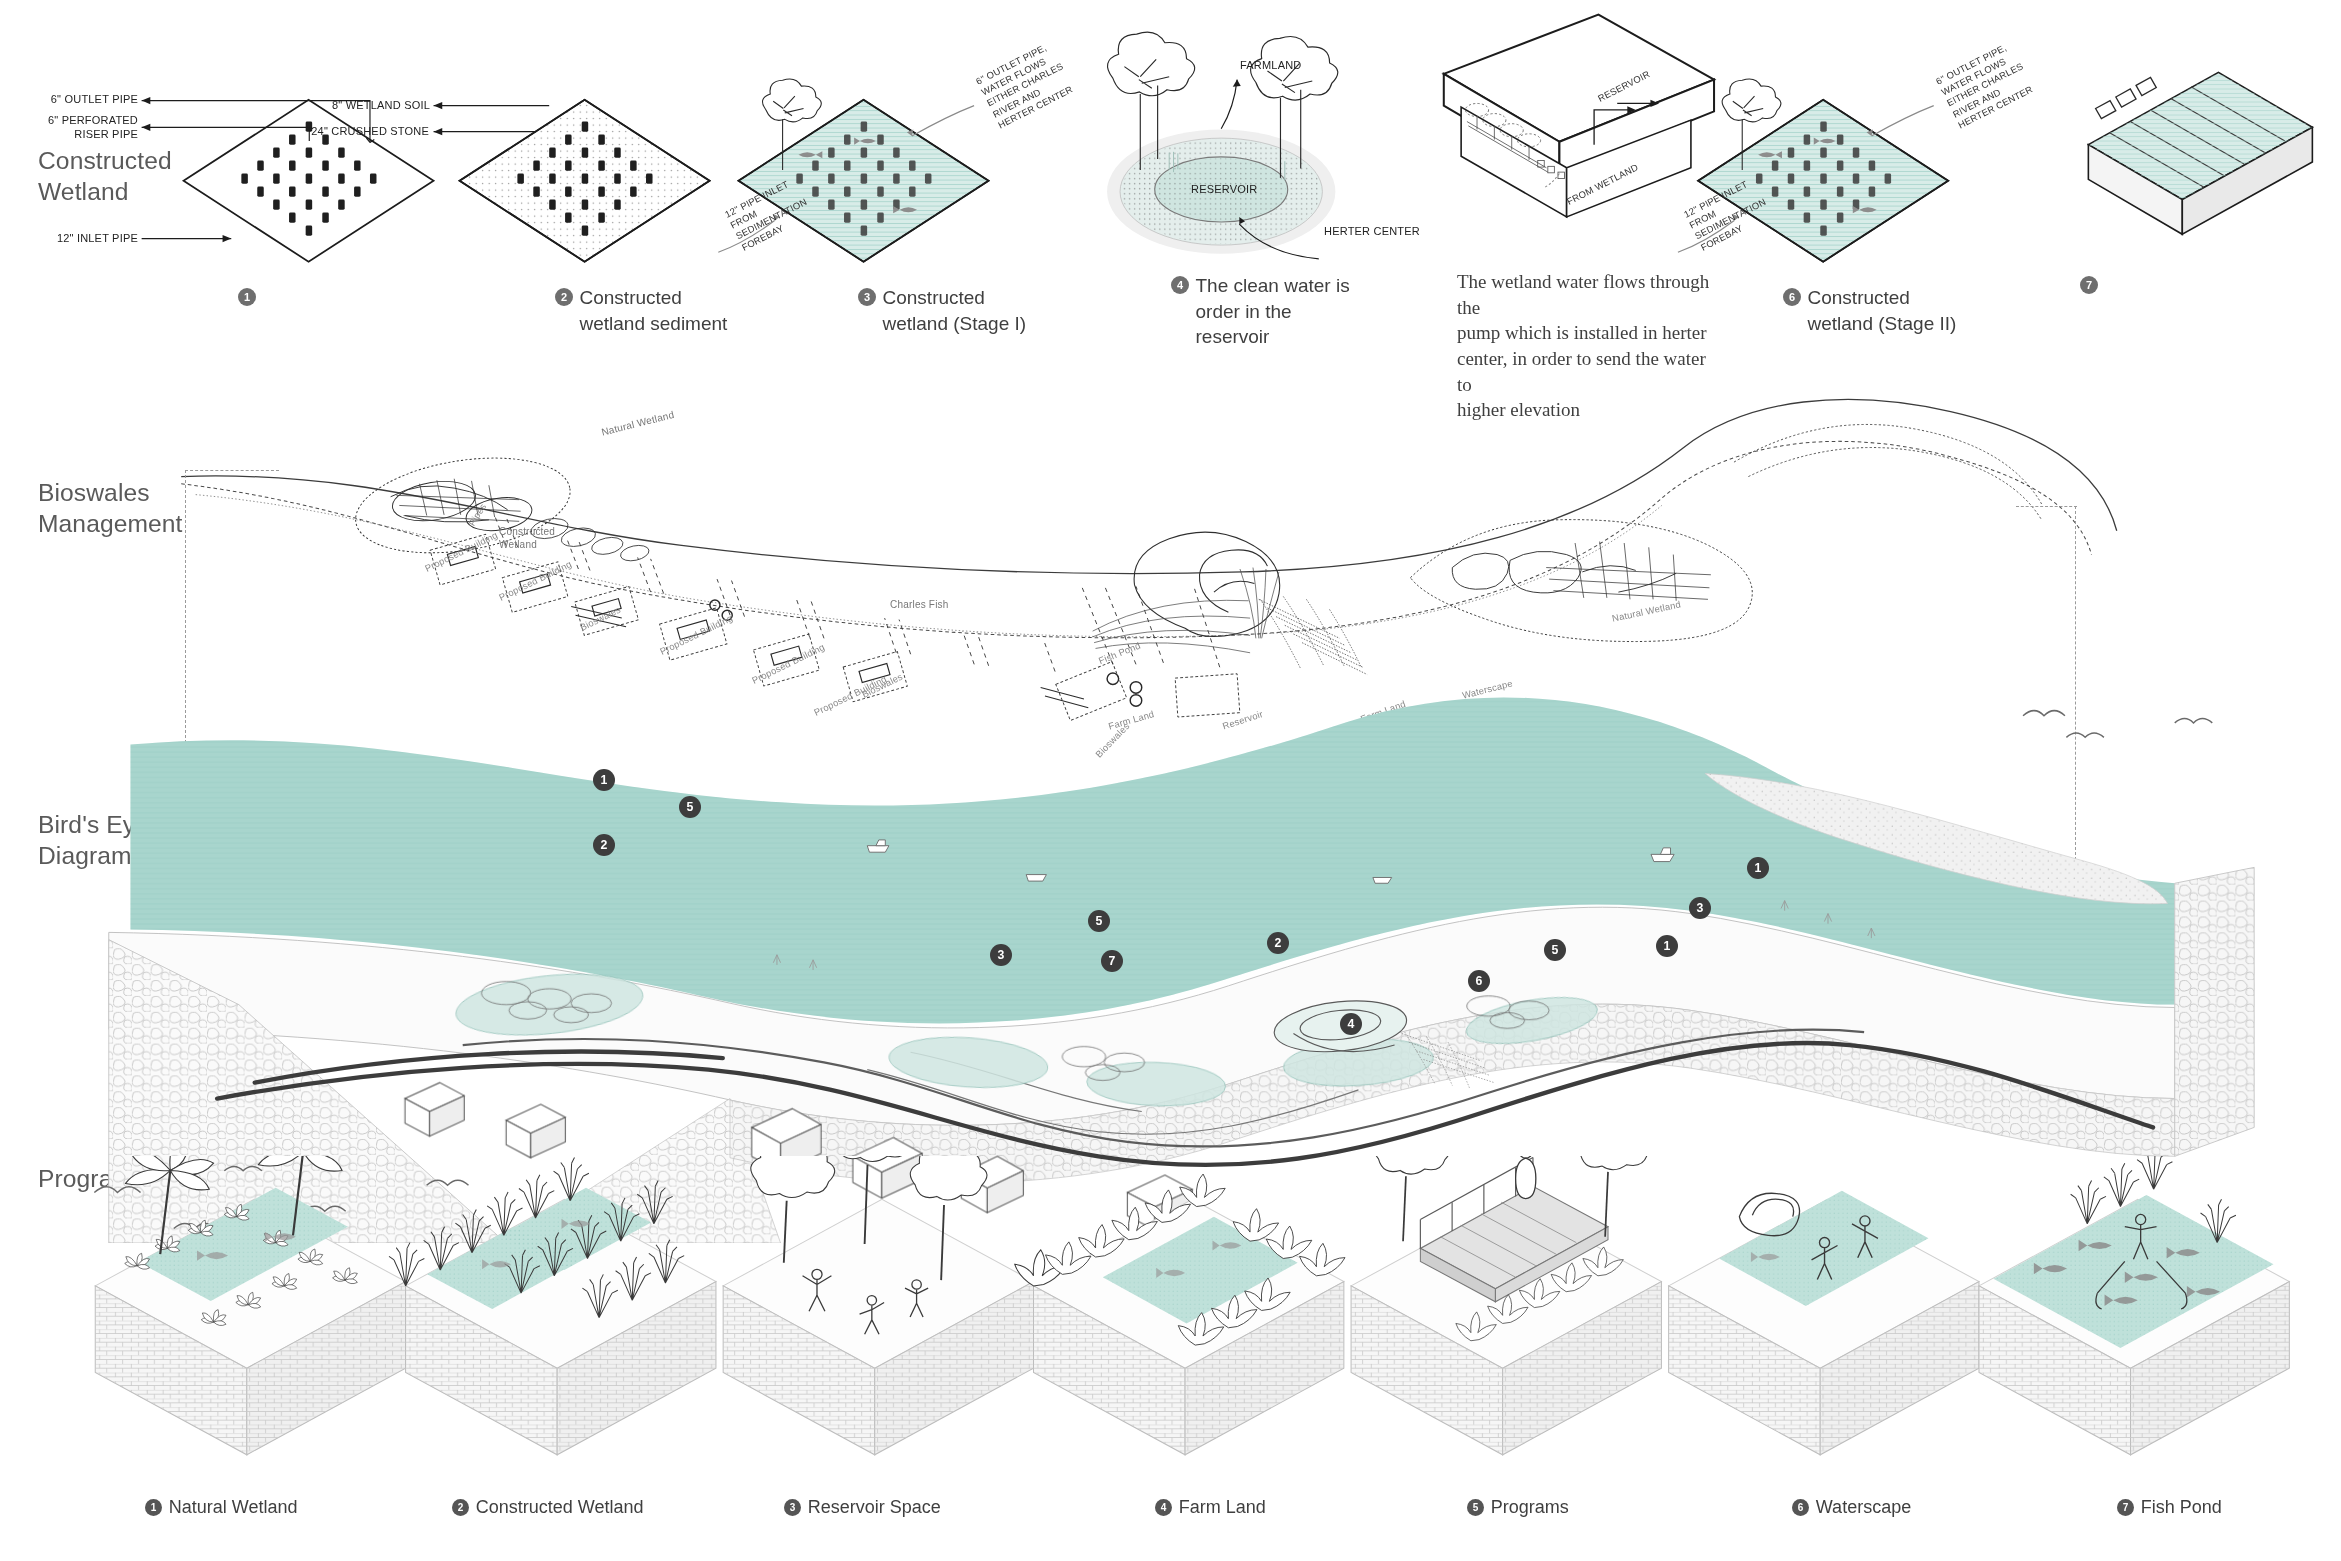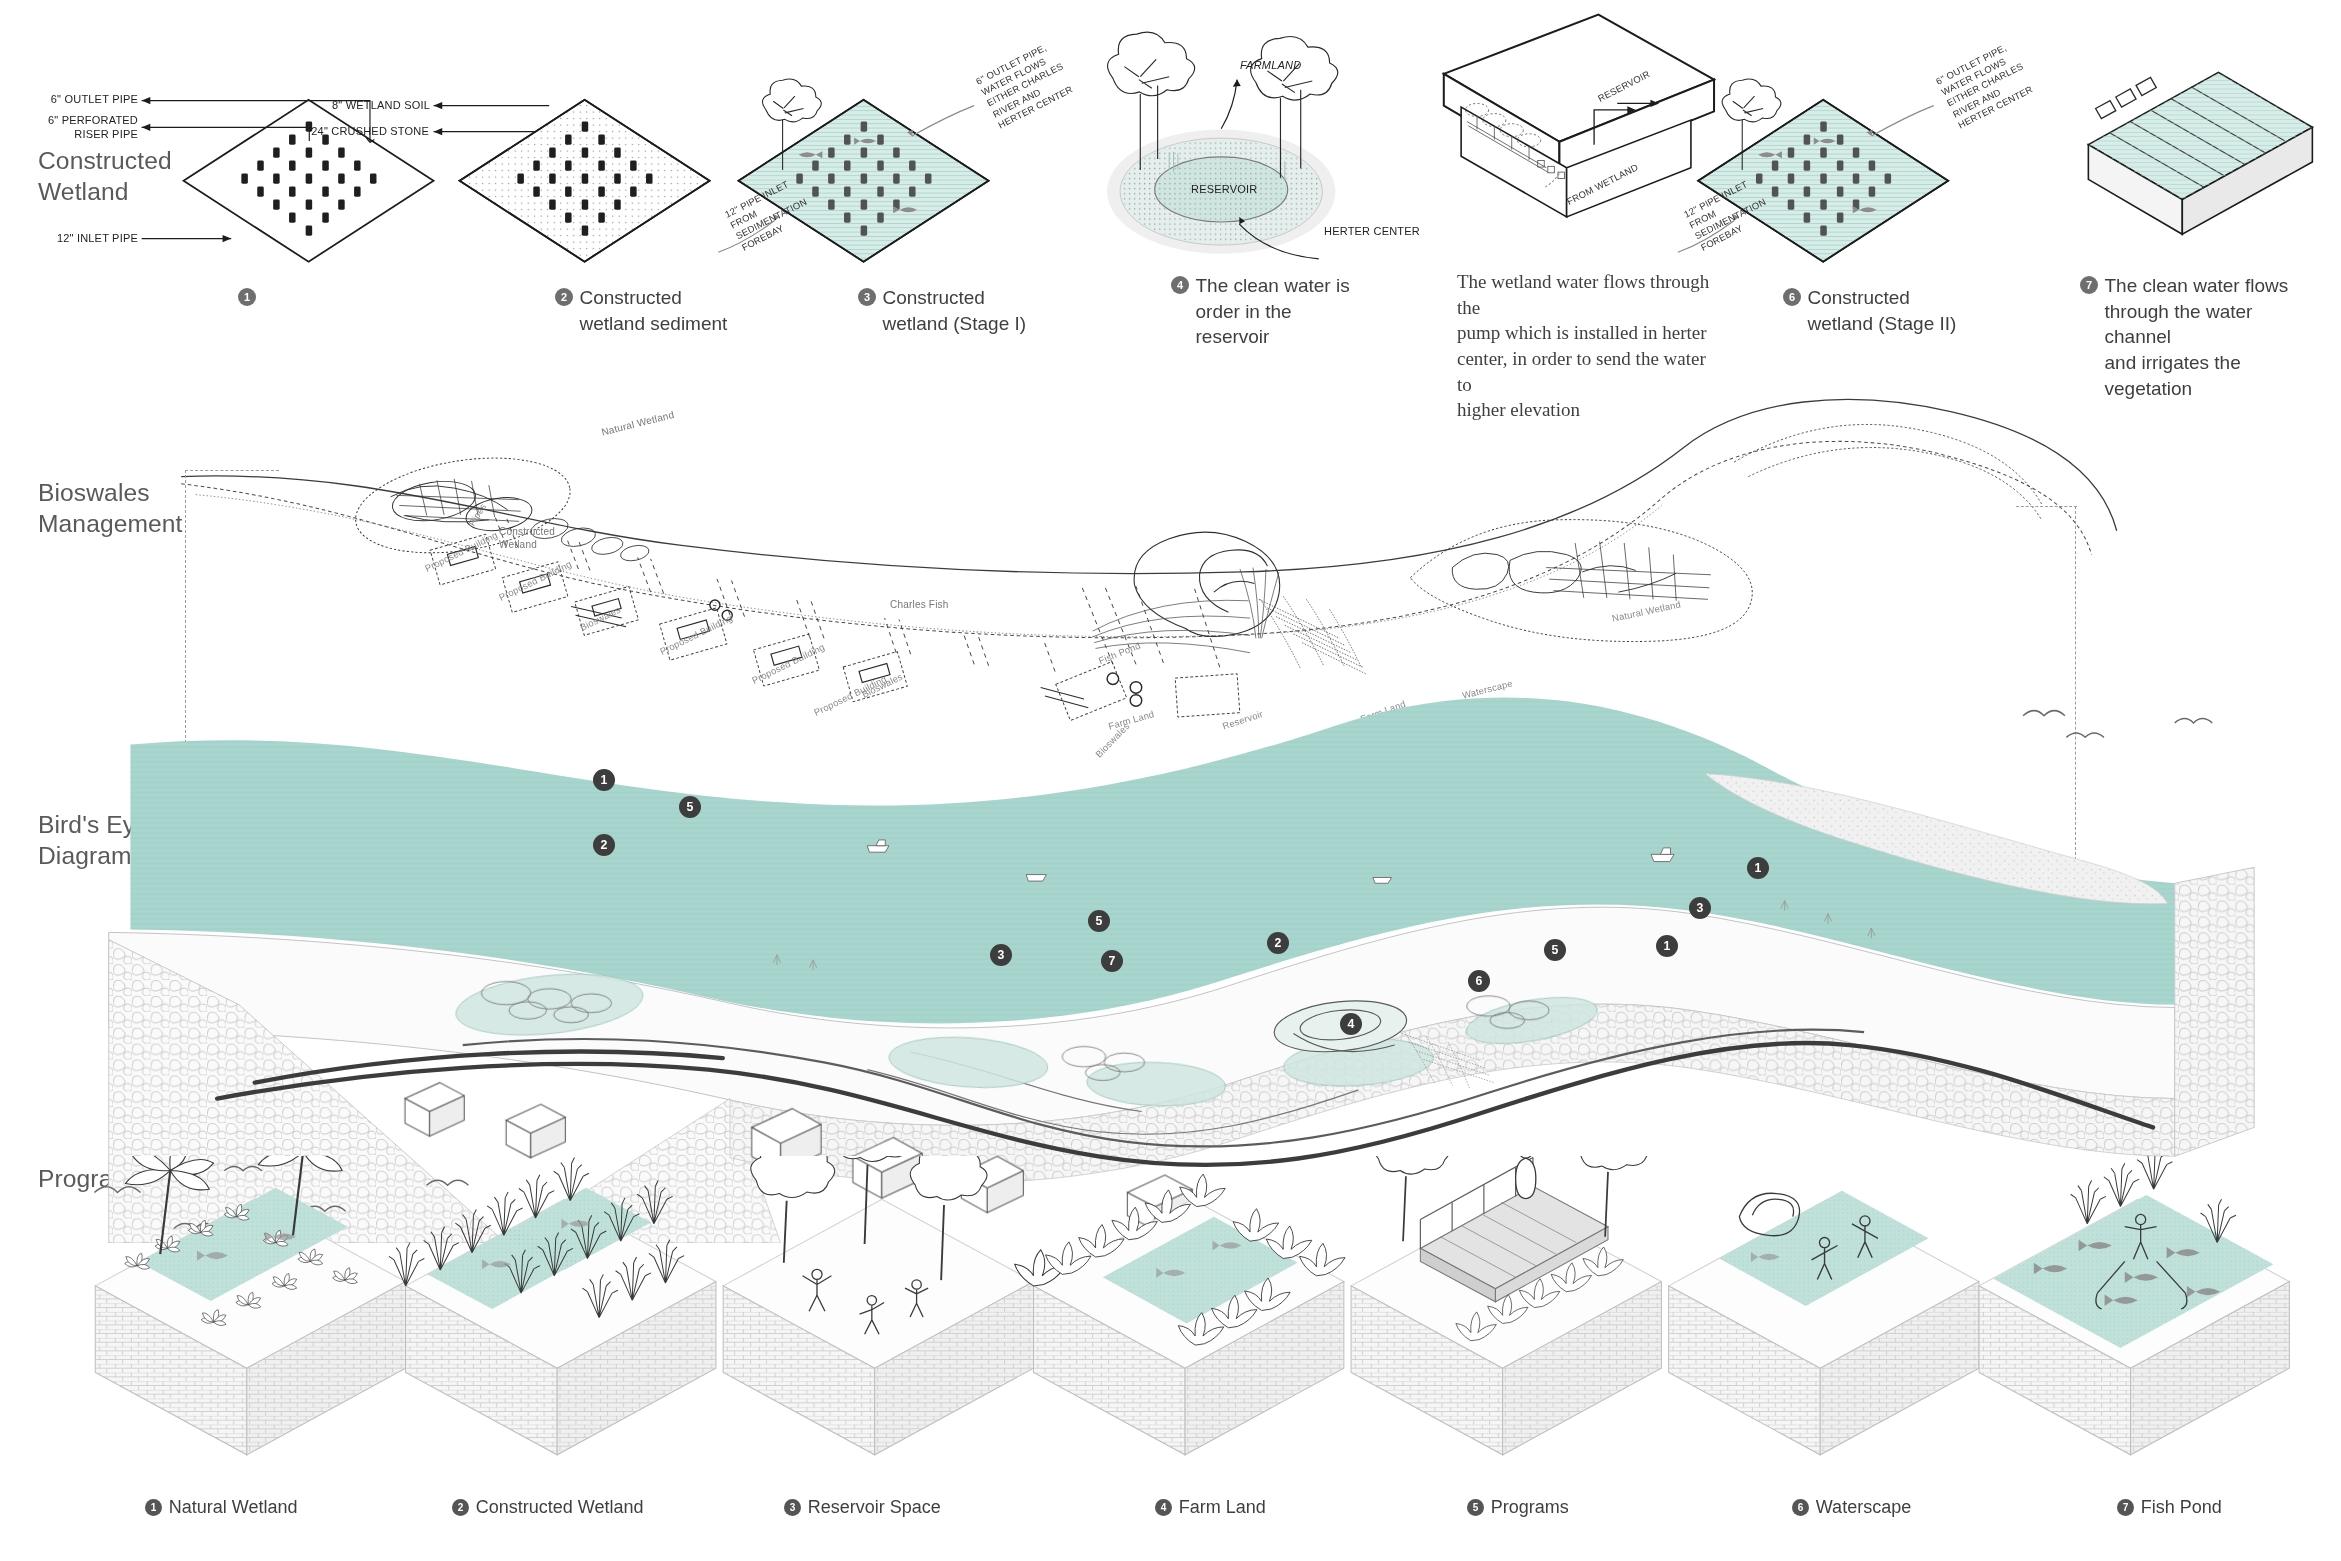--- a/index.html
+++ b/index.html
@@ -277,21 +277,21 @@
   <div class="anno rot" style="left:1682px;top:210px;transform:rotate(-27deg);">12" PIPE INLET
 FROM
 SEDIMENTATION
 FOREBAY</div>
   <div class="anno rot" style="left:1934px;top:77px;transform:rotate(-27deg);">6" OUTLET PIPE,
 WATER FLOWS
 EITHER CHARLES
 RIVER AND
 HERTER CENTER</div>
 
-  <div class="anno" style="left:1240px;top:58px;font-style:italic;">FARMLAND</div>
+  <div class="anno" style="left:1240px;top:58px;">FARMLAND</div>
   <div class="anno" style="left:1191px;top:182px;">RESERVOIR</div>
   <div class="anno" style="left:1324px;top:224px;">HERTER CENTER</div>
   <div class="anno rot" style="left:1596px;top:94px;transform:rotate(-27deg);">RESERVOIR</div>
   <div class="anno rot" style="left:1565px;top:197px;transform:rotate(-27deg);">FROM WETLAND</div>
 
   <div class="caption" style="left:238px;top:285px;width:188px;">
     <span class="num">1</span>
   </div>
   <div class="caption" style="left:555px;top:285px;width:181px;">
     <span class="num">2</span>
@@ -315,23 +315,20 @@
 center, in order to send the water to
 higher elevation</span>
   </div>
   <div class="caption" style="left:1783px;top:285px;width:181px;">
     <span class="num">6</span>
     <span class="ctext">Constructed
 wetland (Stage II)</span>
   </div>
   <div class="caption" style="left:2080px;top:273px;width:238px;">
     <span class="num">7</span>
-    <span class="ctext">The clean water flows
-through the water channel
-and irrigates the vegetation</span>
   </div>
 
   <svg class="abs" style="left:0;top:361px;width:2342px;height:390px;" viewBox="0 0 3241 540" width="2342" height="390">
     <defs>
       <pattern id="wetpat" width="8" height="8" patternUnits="userSpaceOnUse">
         <circle cx="2" cy="2" r="1.1" fill="#8d8d8d"></circle>
       </pattern>
     </defs>
 
     <path d="M250,160 C520,150 700,225 940,255 C1200,288 1450,300 1720,292

